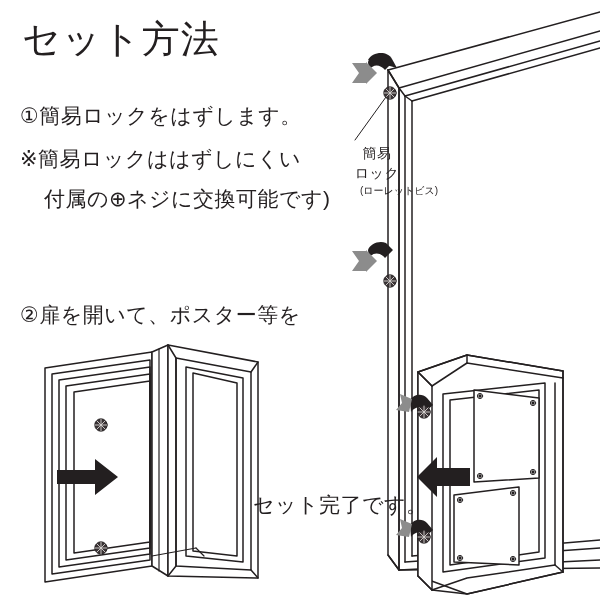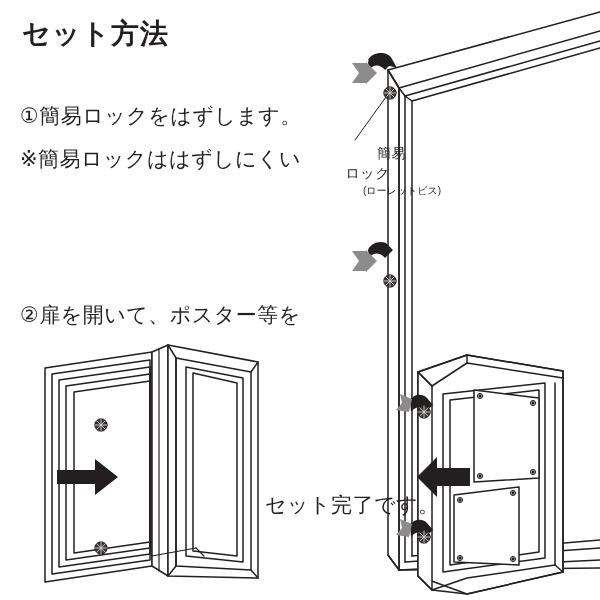--- a/index.html
+++ b/index.html
@@ -27,43 +27,43 @@
   }
   .txt {
     position: absolute;
     color: #231f20;
     white-space: pre;
     line-height: 1.0;
   }
   #title {
     left: 22px;
     top: 20px;
-    font-size: 28px;
-    font-weight: bold;
+    font-size: 38px;
+    font-weight: normal;
     letter-spacing: 1px;
   }
   .body-line {
     font-size: 21px;
     letter-spacing: 0.5px;
   }
   #step1-l1 { left: 20px; top: 105px; }
   #step1-l2 { left: 20px; top: 148px; }
   #step1-l3 { left: 44px; top: 188px; }
   #step2-l1 { left: 20px; top: 276px; margin-top: 28px; }
   #step2-l2 { left: 20px; top: 312px; }
   #step3-l1 { left: 253px; top: 458px; }
-  #step3-l2 { left: 253px; top: 494px; padding-left: 12px; }
+  #step3-l2 { left: 253px; top: 494px; }
 
   .callout {
     font-size: 14px;
-    text-align: right;
+    text-align: center;
     letter-spacing: 0.5px;
   }
   #callout-l1 { left: 348px; top: 146px; width: 58px; }
-  #callout-l2 { left: 332px; top: 166px; width: 58px; }
+  #callout-l2 { left: 348px; top: 166px; width: 58px; }
   #callout-l3 {
     left: 336px; top: 186px; width: 84px;
     font-size: 10px; letter-spacing: 0; margin-left: 21px;
   }
 </style>
 </head>
 <body>
 
 <div id="page">
 
@@ -195,20 +195,21 @@
         <use href="#lockKnob" x="424" y="537"></use>
       </g>
 
     </g>
   </svg>
 
   <div class="txt" id="title">セット方法</div>
 
   <div class="txt body-line" id="step1-l2">※簡易ロックははずしにくい</div>
   <div class="txt body-line" id="step1-l1">①簡易ロックをはずします。</div>
+  <div class="txt body-line" id="step1-l3">付属の⊕ネジに交換可能です)</div>
 
   <div class="txt body-line" id="step2-l1">②扉を開いて、ポスター等を</div>
 
   <div class="txt body-line" id="step3-l2">セット完了です。</div>
 
   <div class="txt callout" id="callout-l1">簡易</div>
   <div class="txt callout" id="callout-l2">ロック</div>
   <div class="txt callout" id="callout-l3">(ローレットビス)</div>
 
 </div>

